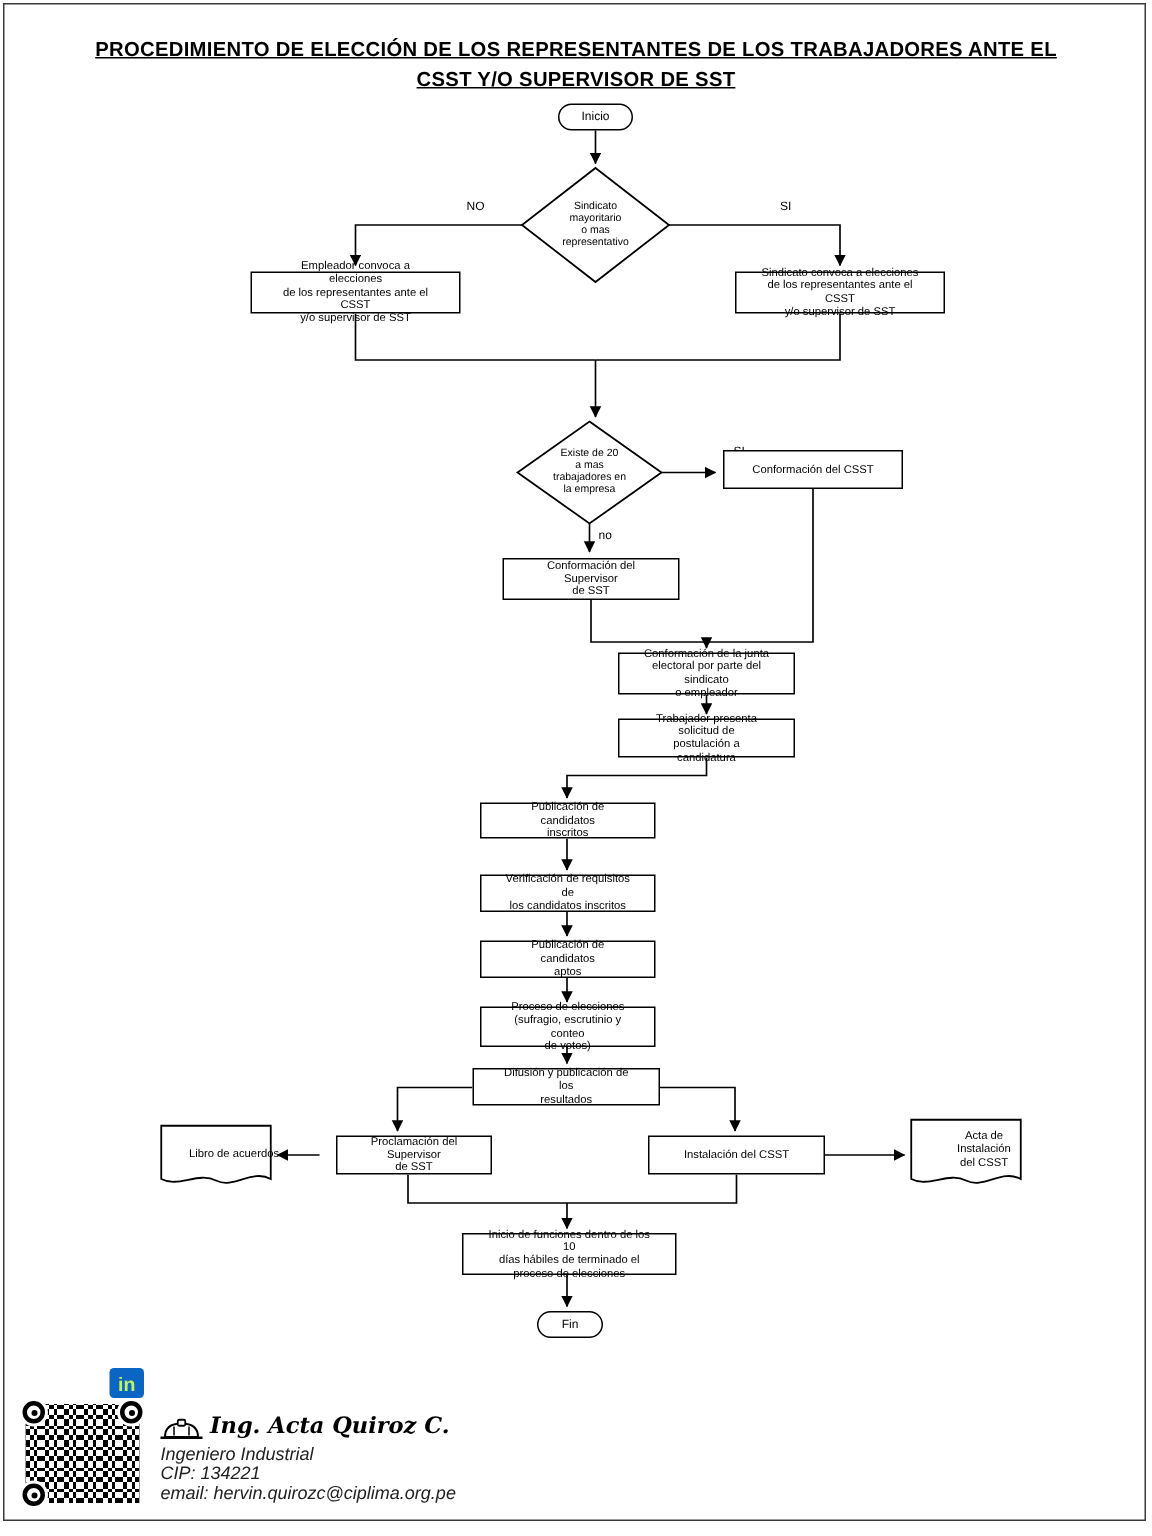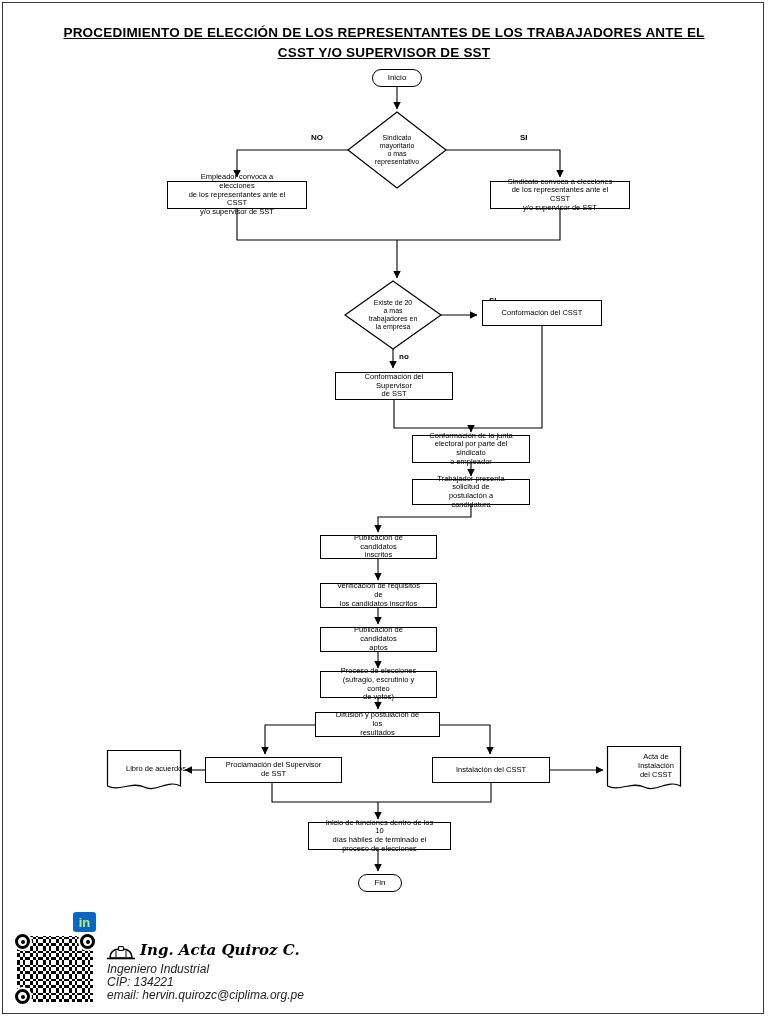--- a/index.html
+++ b/index.html
@@ -12,21 +12,21 @@
          text-decoration:underline;letter-spacing:.2px;}
   svg.lines{position:absolute;left:0;top:0;z-index:1;}
   .node{position:absolute;z-index:2;display:flex;align-items:center;justify-content:center;
         text-align:center;font-size:7.5px;line-height:1.16;white-space:pre-line;
         background:#fff;border:1.2px solid #000;box-sizing:border-box;padding:1px 16px;}
   .oval{border-radius:10px;font-size:8px;}
   .dtext{position:absolute;z-index:2;display:flex;align-items:center;justify-content:center;
          text-align:center;font-size:7px;line-height:1.15;white-space:pre-line;background:transparent;}
   .doctext{position:absolute;z-index:2;display:flex;align-items:center;justify-content:center;
          text-align:center;font-size:7.5px;line-height:1.2;white-space:pre-line;padding-left:12px;}
-  .branch{position:absolute;z-index:2;font-size:8px;font-weight:bold;padding-left:36px;}
+  .branch{position:absolute;z-index:2;font-size:8px;font-weight:normal;padding-left:36px;}
   
   #linked-word{position:absolute;left:18px;top:936px;font-size:14px;font-weight:400;
                letter-spacing:-0.6px;z-index:2;}
   #in-box{position:absolute;left:73px;top:912px;width:23px;height:20px;border-radius:3px;
           display:flex;align-items:center;justify-content:center;z-index:2;
           color:#bef264;font-size:13px;font-weight:800;}
   #qr{position:absolute;left:15px;top:934px;width:80px;height:70px;z-index:2;background:#fff;}
   #qr .noise{position:absolute;inset:2px;background-color:#fff;
      background-image:
        repeating-linear-gradient(90deg,#000 0 3px,#fff 3px 6px,#000 6px 8px,#fff 8px 13px),
@@ -123,23 +123,23 @@
 postulación a candidatura</div>
   <div class="node" style="left:320px;top:535px;width:117px;height:24px">Publicación de candidatos
 inscritos</div>
   <div class="node" style="left:320px;top:583px;width:117px;height:25px">Verificación de requisitos de
 los candidatos inscritos</div>
   <div class="node" style="left:320px;top:627px;width:117px;height:25px">Publicación de candidatos
 aptos</div>
   <div class="node" style="left:320px;top:671px;width:117px;height:27px">Proceso de elecciones
 (sufragio, escrutinio y conteo
 de votos)</div>
-  <div class="node" style="left:315px;top:712px;width:125px;height:25px">Difusión y postulación de los
+  <div class="node" style="left:315px;top:712px;width:125px;height:25px">Difusión y publicación de los
 resultados</div>
-  <div class="node" style="left:205px;top:757px;width:137px;height:26px">Proclamación del Supervisor
+  <div class="node" style="left:224px;top:757px;width:104px;height:26px">Proclamación del Supervisor
 de SST</div>
   <div class="node" style="left:432px;top:757px;width:118px;height:26px">Instalación del CSST</div>
   <div class="node" style="left:308px;top:822px;width:143px;height:28px">Inicio de funciones dentro de los 10
 días hábiles de terminado el
 proceso de elecciones</div>
 
   <div class="doctext" style="left:110px;top:758px;width:68px;height:20px">Libro de acuerdos</div>
   <div class="doctext" style="left:610px;top:750px;width:68px;height:30px">Acta de
 Instalación
 del CSST</div>

